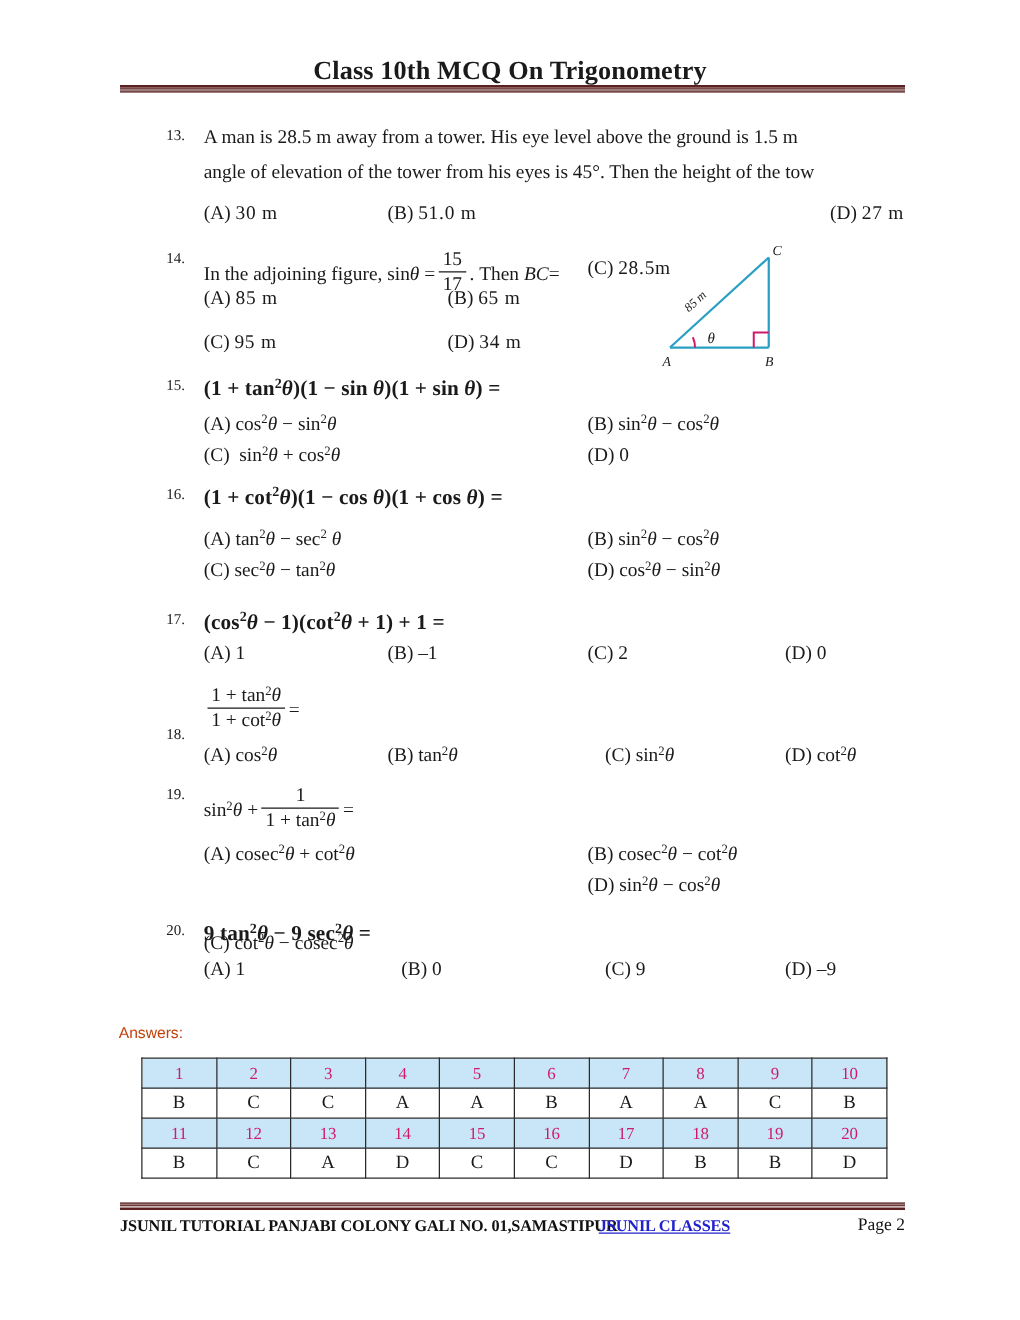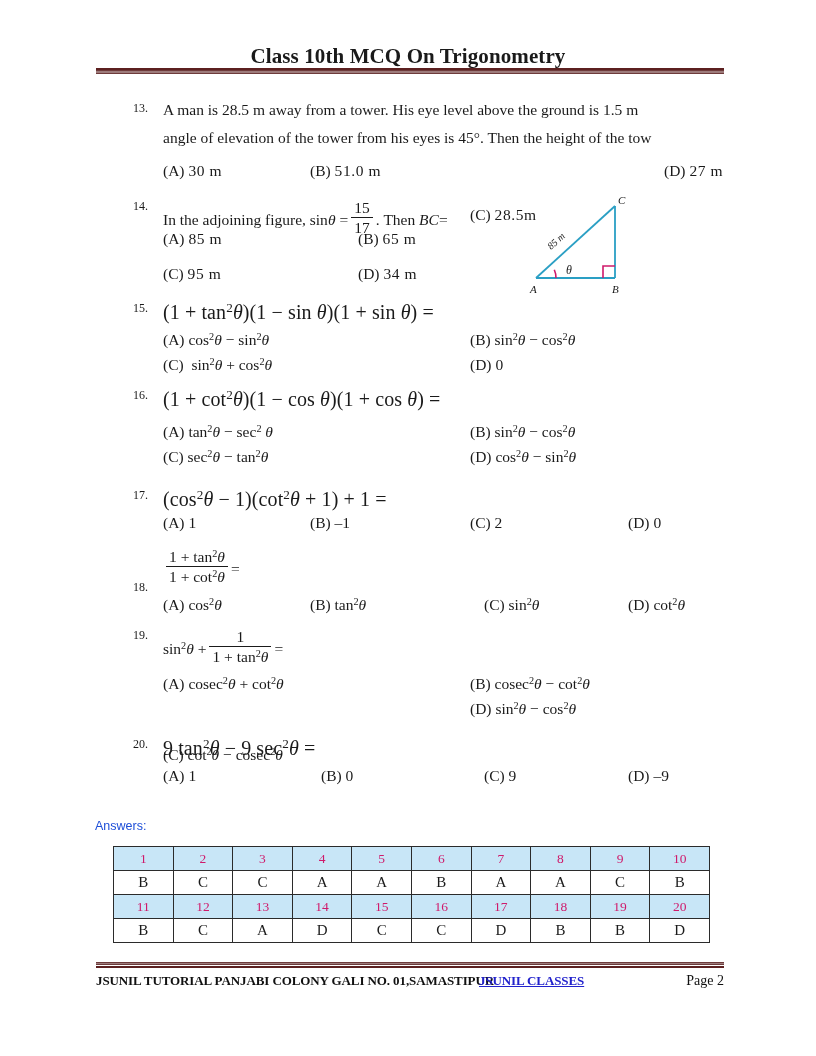--- a/index.html
+++ b/index.html
@@ -69,23 +69,24 @@
     text-align: right;
     font-size: 12px;
   }
   .qbody {
     position: absolute;
     left: 163px;
     font-size: 15.5px;
     white-space: nowrap;
   }
   .stem {
-    font-size: 20px;
+    font-size: 17px;
     white-space: nowrap;
     letter-spacing: 0.1px;
+    font-weight: bold;
   }
   .opt {
     position: absolute;
     font-size: 15.5px;
     white-space: nowrap;
   }
   .ital { font-style: italic; }
   .thg { font-style: italic; font-family: "Liberation Serif","DejaVu Serif",serif; }
   sup {
     font-size: 0.66em;
@@ -116,21 +117,21 @@
     height: 110px;
   }
 
   
   .answers-label {
     position: absolute;
     left: 95px;
     top: 819px;
     font-family: "Liberation Sans", "DejaVu Sans", sans-serif;
     font-size: 12.5px;
-    color: #1d4ed8;
+    color: #c2410c;
   }
   table.answers {
     position: absolute;
     left: 113px;
     top: 846px;
     border-collapse: collapse;
     width: 597px;
     table-layout: fixed;
   }
   table.answers td {

